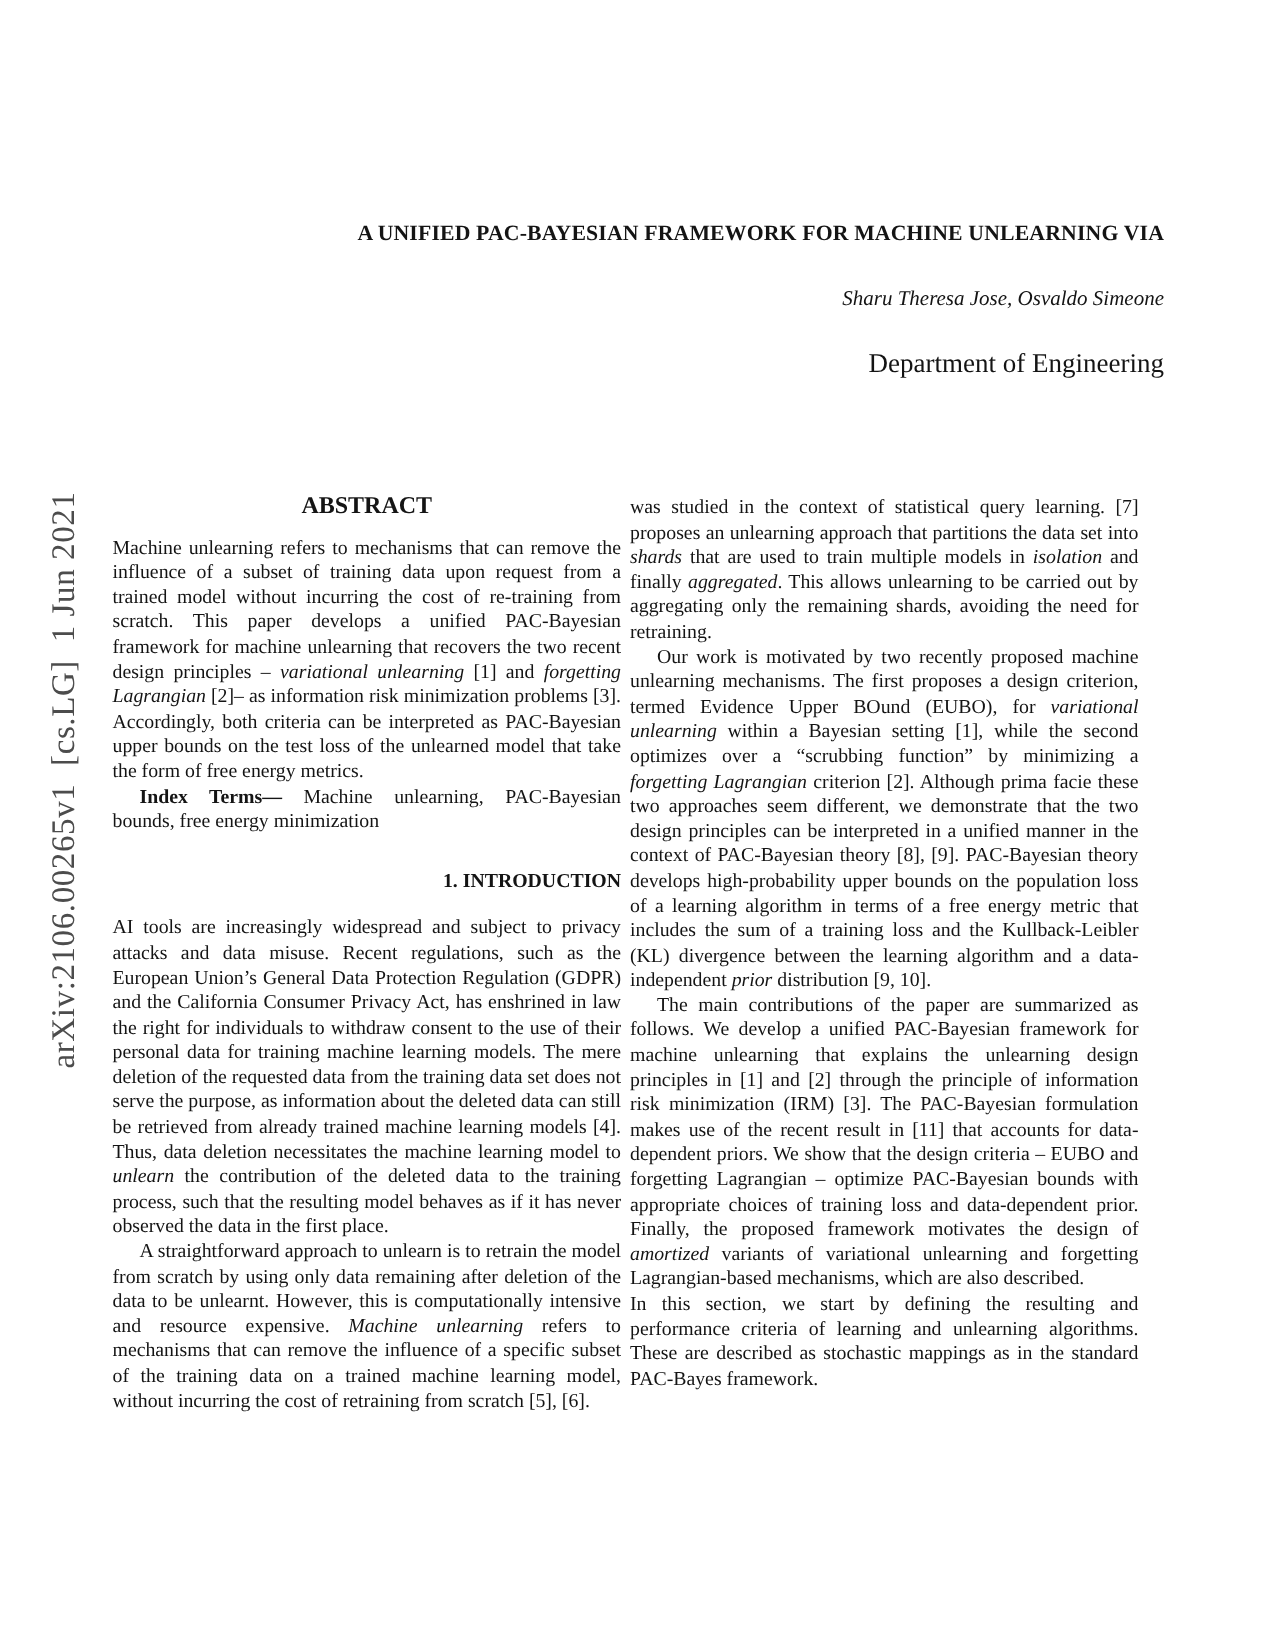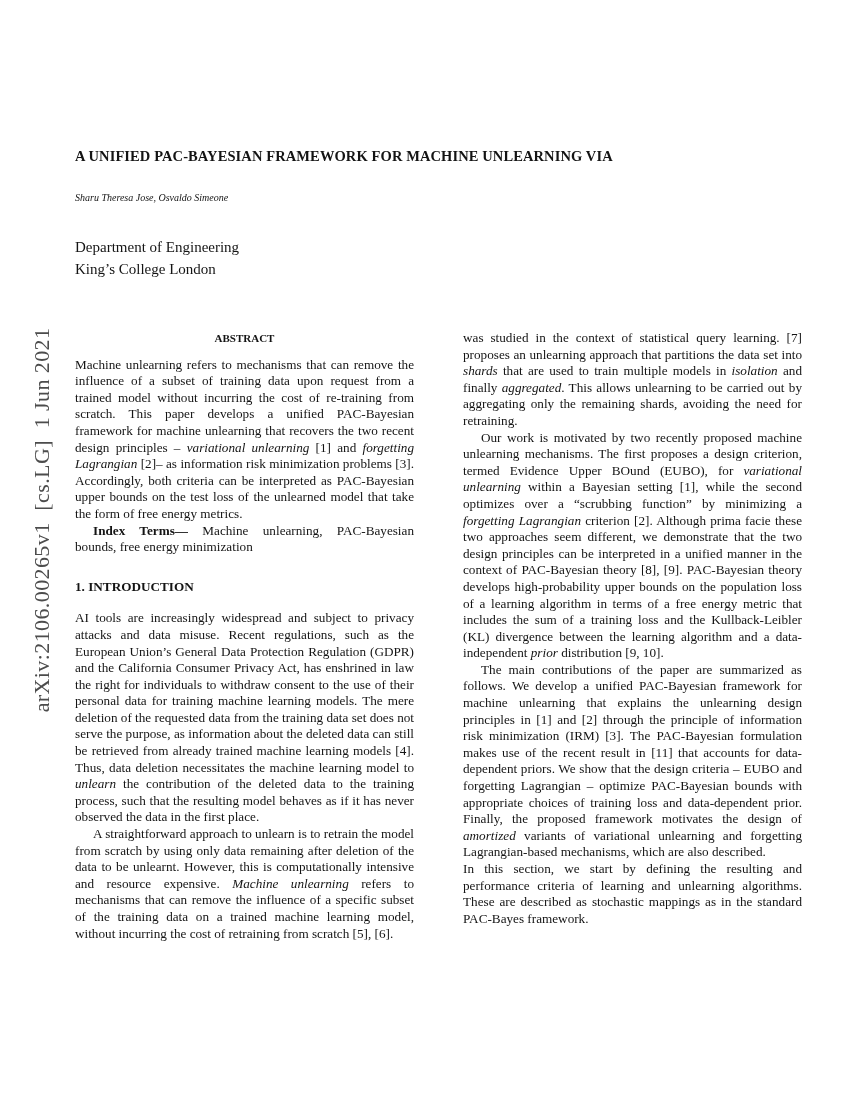--- a/index.html
+++ b/index.html
@@ -27,80 +27,79 @@
     font-size: 22px;
     color: #4c4c4c;
     letter-spacing: 0.4px;
   }
   
   .paper-header {
     position: absolute;
     top: 146px;
     left: 75px;
     width: 701px;
-    text-align: left;
+    text-align: right;
   }
   .title-line {
     font-weight: bold;
     font-size: 14.5px;
     line-height: 21px;
     letter-spacing: 0.1px;
   }
   .authors {
     font-style: italic;
-    font-size: 10px;
+    font-size: 14px;
     margin-top: 25px;
   }
   .affiliation {
-    margin-top: 33px;
-    font-size: 15px;
+    margin-top: 23px;
+    font-size: 18px;
     line-height: 22px;
   }
   
   .col {
     position: absolute;
     top: 330px;
     width: 339px;
     font-size: 13.2px;
     line-height: 16.6px;
     text-align: justify;
   }
   .col-left  { left: 75px; }
-  .col-right { left: 463px; }
+  .col-right { left: 420px; }
   .sec-heading {
-    text-align: left;
+    text-align: right;
     font-weight: bold;
     font-size: 13.2px;
     margin: 23px 0 15px 0;
   }
   .abstract-heading {
     text-align: center;
     font-weight: bold;
-    font-size: 11px;
+    font-size: 16px;
     margin: 0 0 10px 0;
   }
   p.para { margin: 0; }
   p.indent { text-indent: 18px; }
   .index-terms { margin-top: 11px; text-indent: 18px; }
   .index-terms-label { font-weight: bold; }
   i { font-style: italic; }
 </style>
 </head>
 <body>
 
 <div class="page">
 
   <div class="arxiv-banner">arXiv:2106.00265v1  [cs.LG]  1 Jun 2021</div>
 
   <div class="paper-header">
     <div class="title-line">A UNIFIED PAC-BAYESIAN FRAMEWORK FOR MACHINE UNLEARNING VIA</div>
     <div class="authors">Sharu Theresa Jose, Osvaldo Simeone</div>
     <div class="affiliation">
       <div>Department of Engineering</div>
-      <div>King’s College London</div>
     </div>
   </div>
 
   <div class="col col-left">
     <div class="abstract-heading">ABSTRACT</div>
     <p class="para">Machine unlearning refers to mechanisms that can remove the influence of a subset of training data upon request from a trained model without incurring the cost of re-training from scratch. This paper develops a unified PAC-Bayesian framework for machine unlearning that recovers the two recent design principles – <i>variational unlearning</i> [1] and <i>forgetting Lagrangian</i> [2]– as information risk minimization problems [3]. Accordingly, both criteria can be interpreted as PAC-Bayesian upper bounds on the test loss of the unlearned model that take the form of free energy metrics.</p>
     <p class="para index-terms">
       <span class="index-terms-label">Index Terms—</span><span> Machine unlearning, PAC-Bayesian bounds, free energy minimization</span>
     </p>
 

